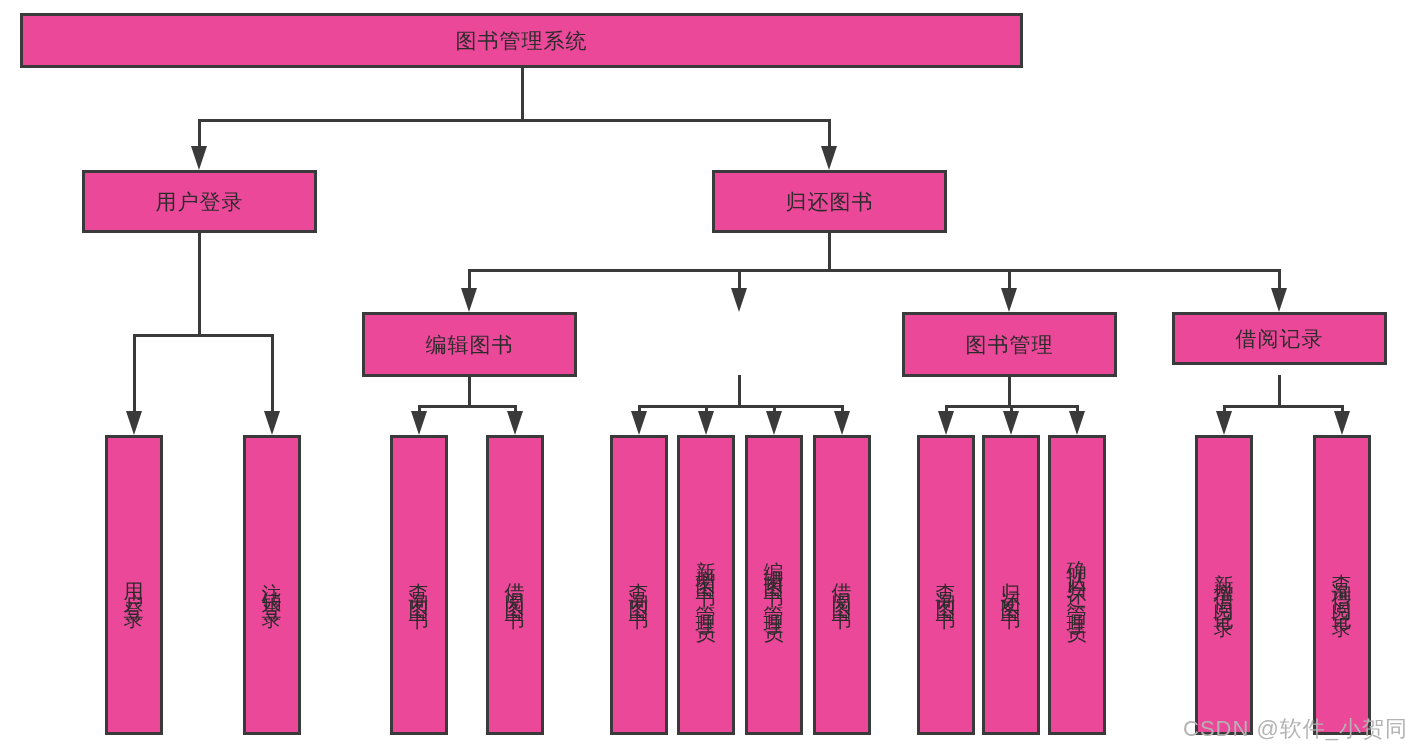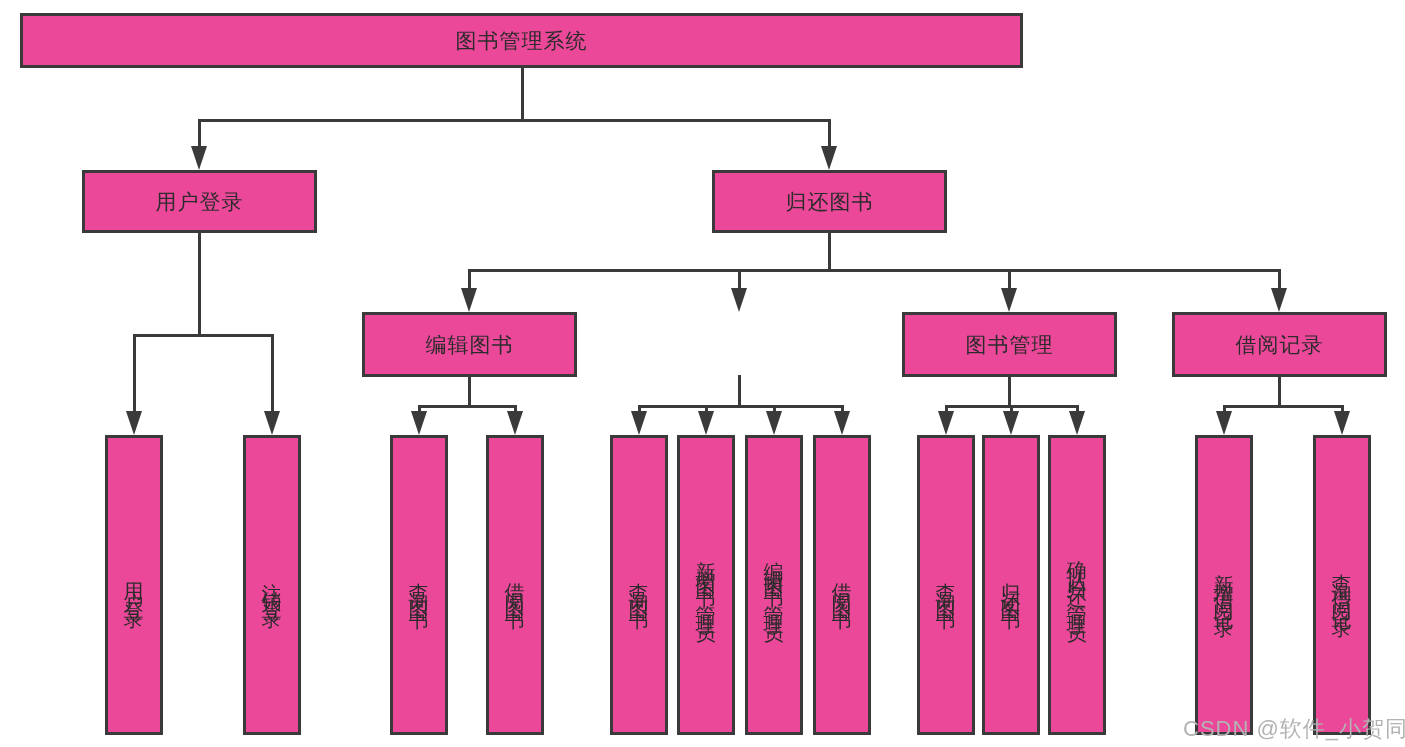--- a/index.html
+++ b/index.html
@@ -115,21 +115,21 @@
       <div class="arrowhead" style="left: 1334px; top: 411px;"></div>
     </div>
 
   <div class="node" style="left:20px;top:13px;width:1003px;height:55px">图书管理系统</div>
 
   <div class="node" style="left:82px;top:170px;width:235px;height:63px">用户登录</div>
   <div class="node" style="left:712px;top:170px;width:235px;height:63px">归还图书</div>
 
   <div class="node" style="left:362px;top:312px;width:215px;height:65px">编辑图书</div>
   <div class="node" style="left:902px;top:312px;width:215px;height:65px">图书管理</div>
-  <div class="node" style="left:1172px;top:312px;width:215px;height:65px">借阅记录</div>
+  <div class="node" style="left:1172px;top:312px;width:215px;height:53px">借阅记录</div>
 
   <div class="node leaf" style="left:105px;top:435px;width:58px;height:300px">用户登录</div>
   <div class="node leaf" style="left:243px;top:435px;width:58px;height:300px">注销登录</div>
 
   <div class="node leaf" style="left:390px;top:435px;width:58px;height:300px">查询图书</div>
   <div class="node leaf" style="left:486px;top:435px;width:58px;height:300px">借阅图书</div>
 
   <div class="node leaf" style="left:610px;top:435px;width:58px;height:300px">查询图书</div>
   <div class="node leaf" style="left:677px;top:435px;width:58px;height:300px">新增图书（管理员）</div>
   <div class="node leaf" style="left:745px;top:435px;width:58px;height:300px">编辑图书（管理员）</div>

